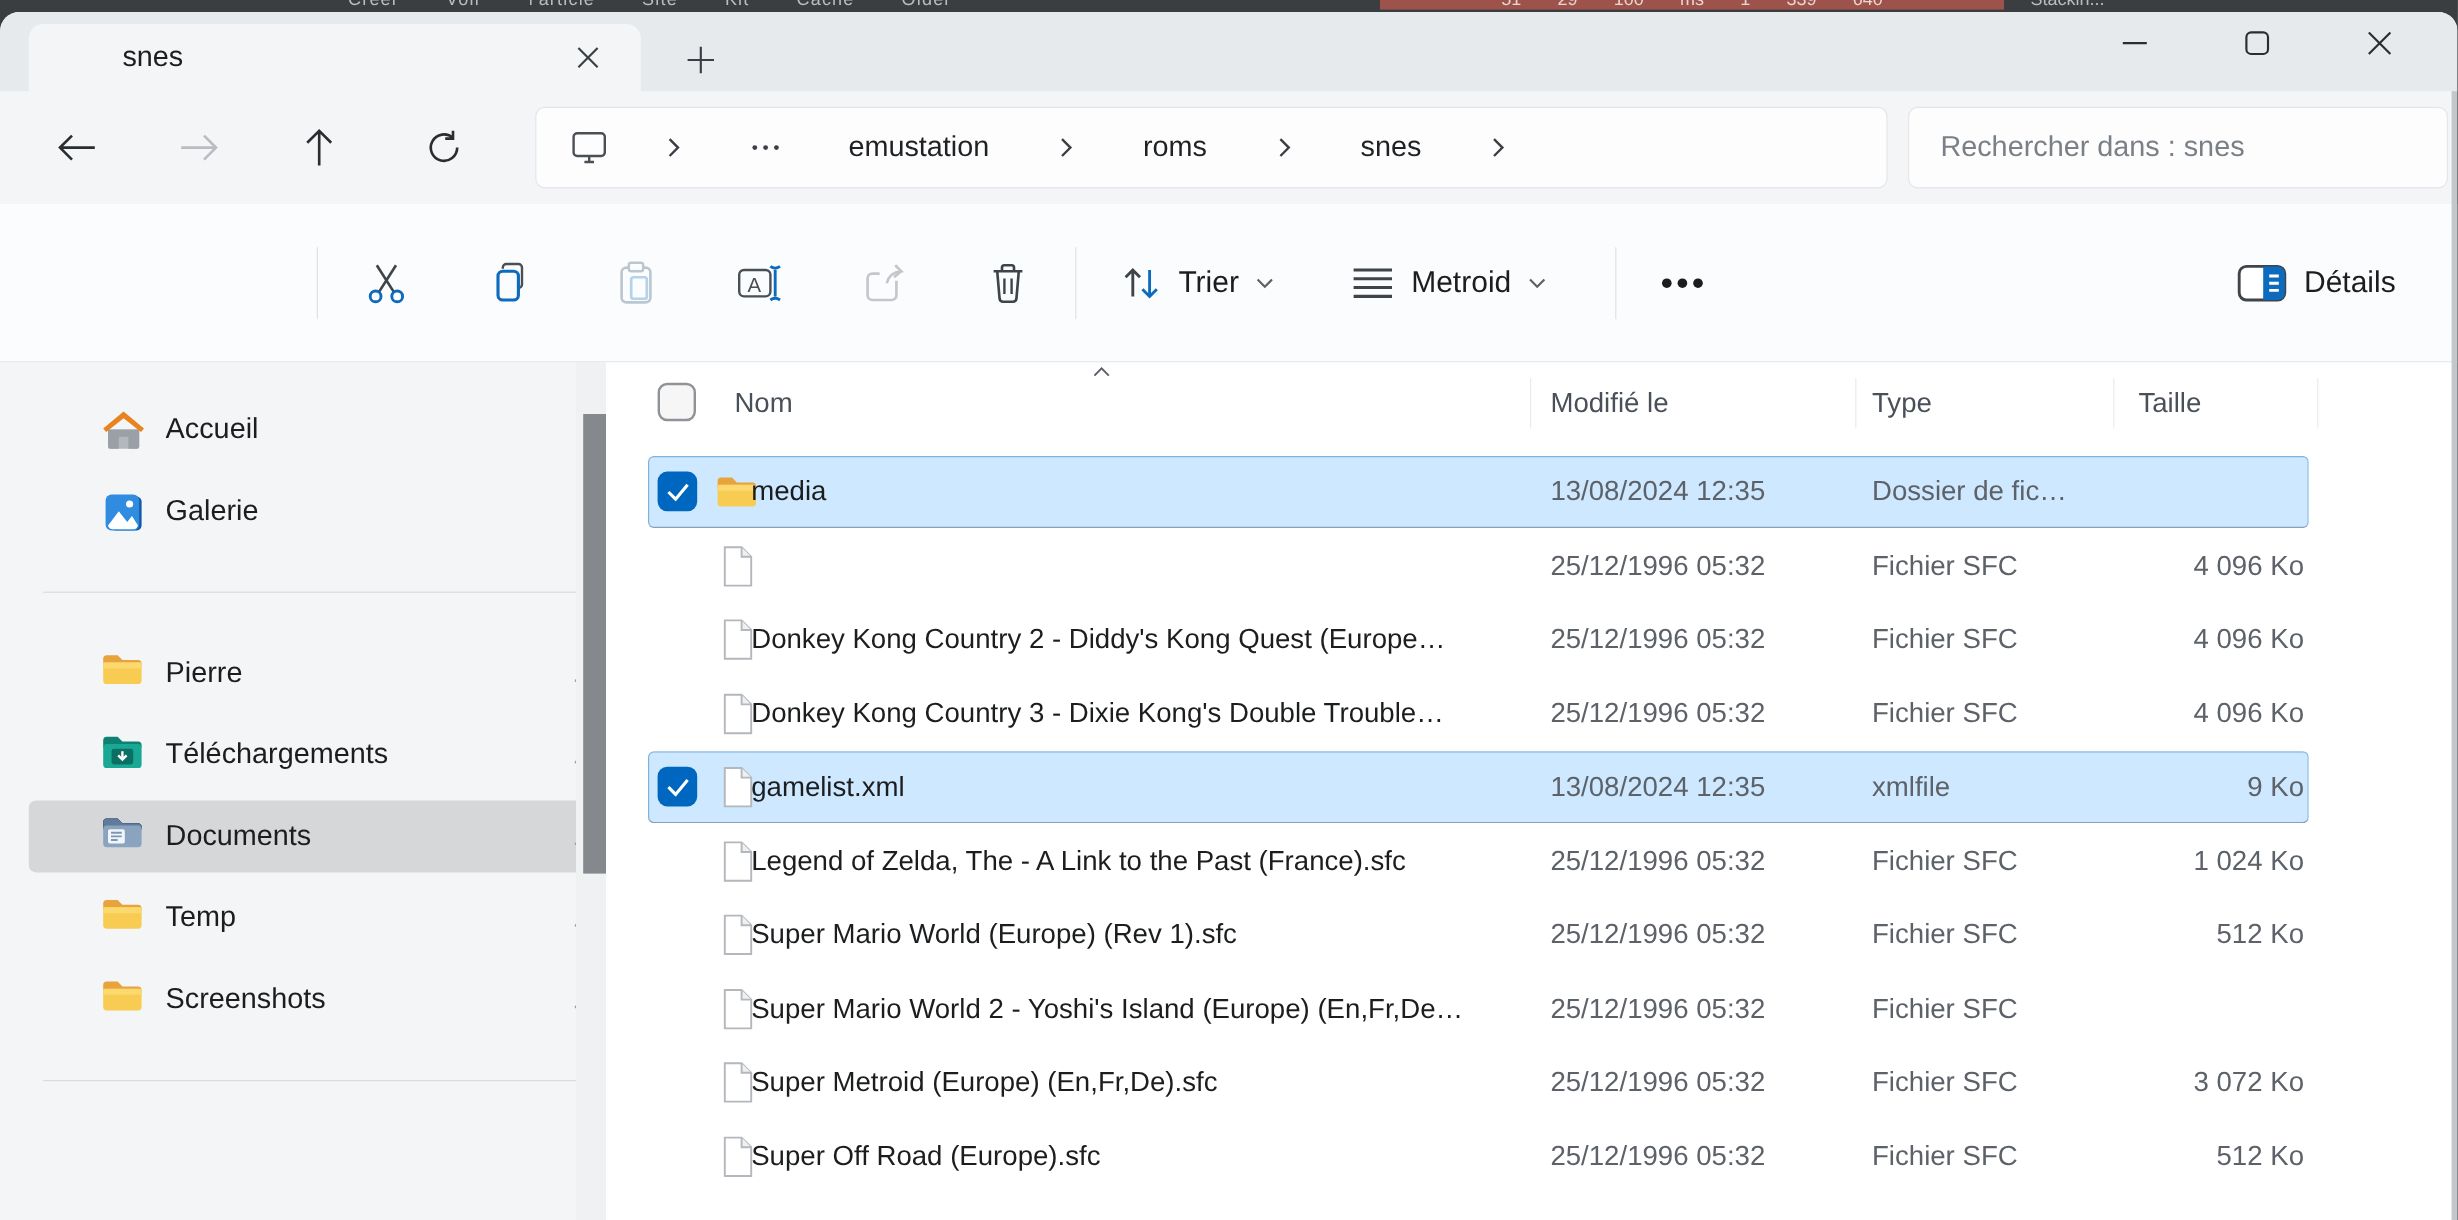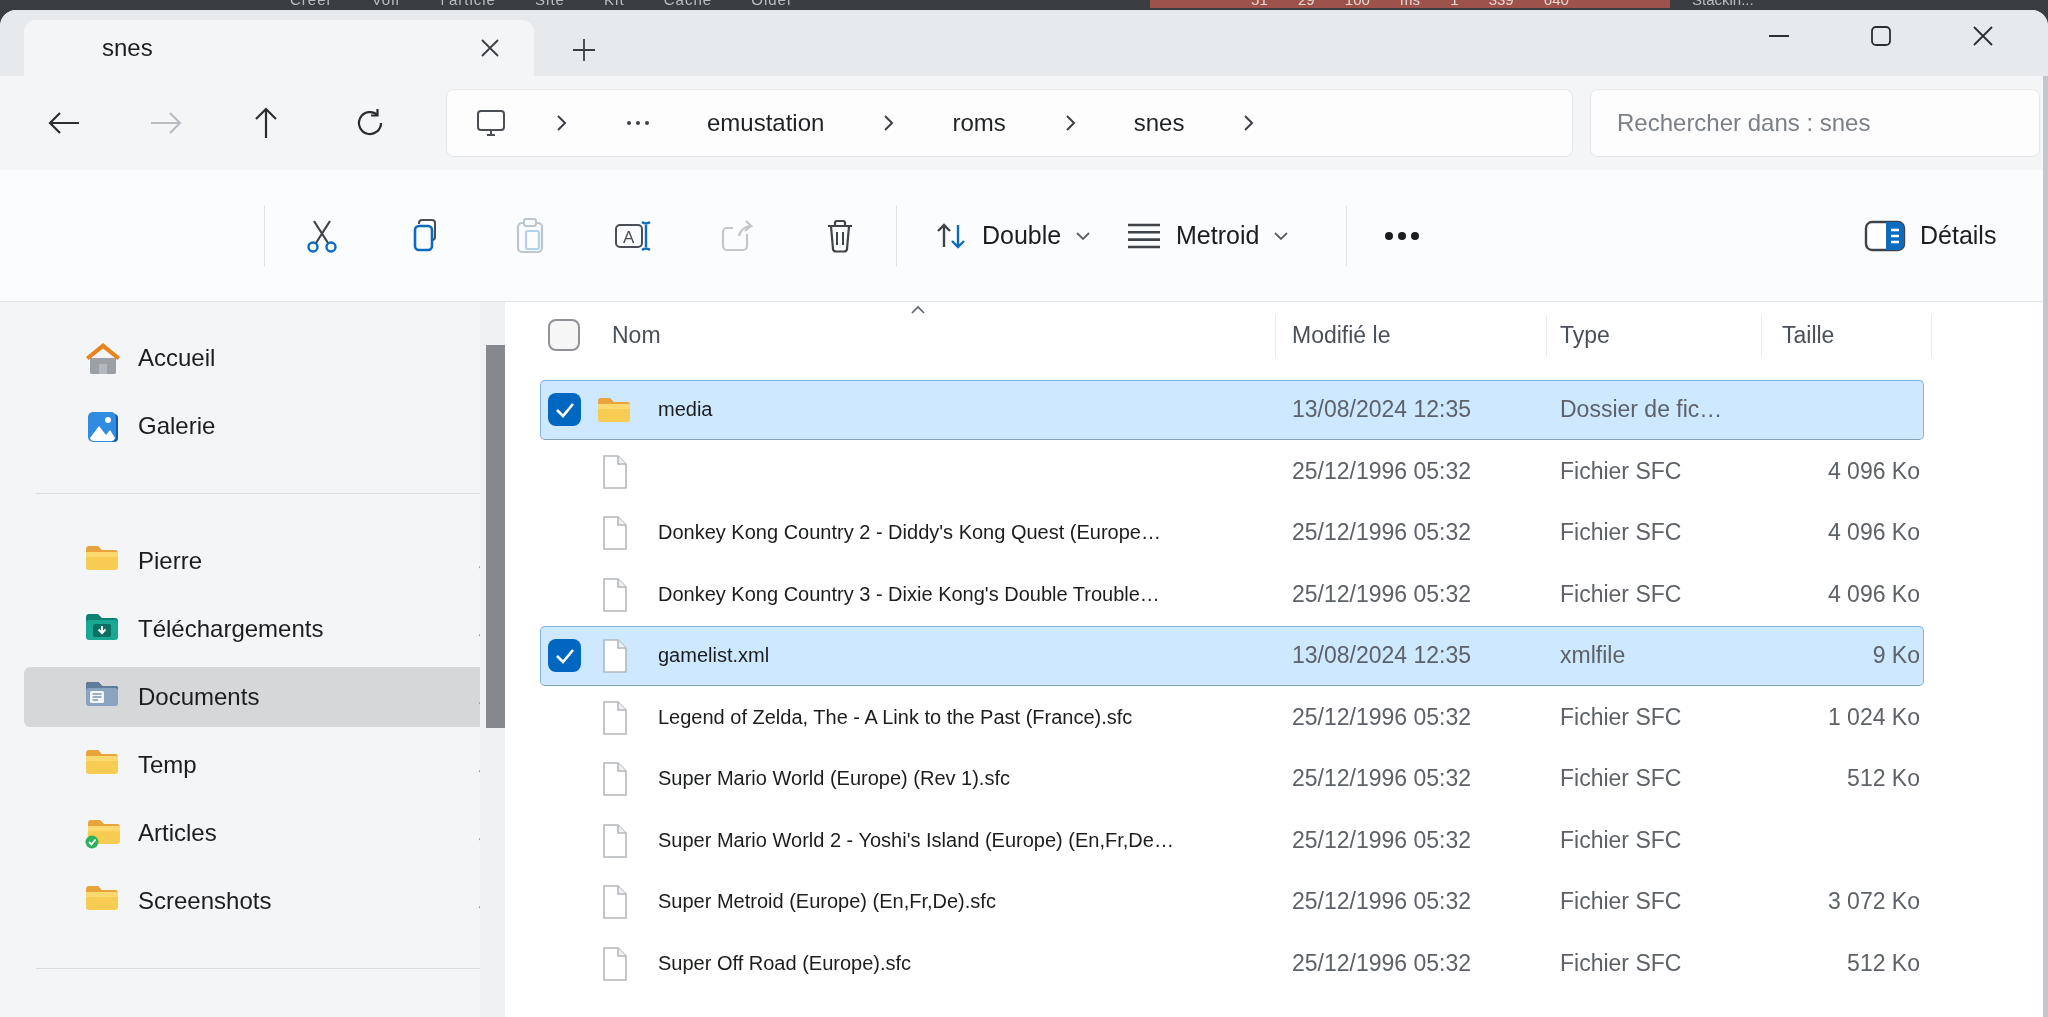--- a/index.html
+++ b/index.html
@@ -76,21 +76,21 @@
   .hsep{position:absolute;top:13px;width:1px;height:42px;background:#e9ebee;}
   #hsep1{left:770px;} #hsep2{left:1041px;} #hsep3{left:1256px;} #hsep4{left:1426px;}
 
   #rows{position:absolute;left:0;top:77px;right:0;bottom:0;}
   .frow{position:relative;height:61.5px;}
   .frow .selbg{display:none;position:absolute;left:35px;right:124px;top:1px;bottom:1px;background:#cde8ff;border:1px solid #7fb2dc;border-bottom-color:#87a0b4;border-radius:5px;box-sizing:border-box;}
   .frow.selected .selbg{display:block;}
   .rcheck{display:none;position:absolute;left:43px;top:14px;width:33px;height:33px;background:#0067c0;border-radius:8px;align-items:center;justify-content:center;}
   .frow.selected .rcheck{display:flex;}
   .ricon{position:absolute;left:90px;top:11px;width:38px;height:40px;display:flex;align-items:center;justify-content:center;}
-  .rname{position:absolute;left:153px;top:0;width:630px;height:100%;display:flex;align-items:center;font-size:20px;color:#1b1d1f;white-space:nowrap;overflow:hidden;}
+  .rname{position:absolute;left:121px;top:0;width:630px;height:100%;display:flex;align-items:center;font-size:23px;color:#1b1d1f;white-space:nowrap;overflow:hidden;}
   .rmod{position:absolute;left:787px;top:0;height:100%;display:flex;align-items:center;font-size:23px;color:#5d6269;white-space:nowrap;}
   .rtype{position:absolute;left:1055px;top:0;width:190px;height:100%;display:flex;align-items:center;font-size:23px;color:#5d6269;white-space:nowrap;overflow:hidden;}
   .rsize{position:absolute;left:1205px;top:0;width:210px;height:100%;display:flex;align-items:center;justify-content:flex-end;font-size:23px;color:#5d6269;white-space:nowrap;}
   svg{display:block;}
 </style>
 </head>
 <body>
 
 <div id="stage">
 
@@ -290,21 +290,21 @@
       <div class="tsep" id="sep2"></div>
 
       <div class="tbwrap" id="grp-sort">
         <div class="tbtn">
           <span>
             <svg width="34" height="34" viewBox="0 0 34 34">
                 <path d="M10 28 V6 M4 12 L10 6 L16 12" stroke="#3f444a" stroke-width="2.4" fill="none"></path>
                 <path d="M24 6 V28 M18 22 L24 28 L30 22" stroke="#0d6bbd" stroke-width="2.4" fill="none"></path>
               </svg>
           </span>
-          <span class="lbl">Double</span>
+          <span class="lbl">Trier</span>
           <span>
               <svg width="16" height="10" viewBox="0 0 16 10">
                 <path d="M2 2 L8 8 L14 2" stroke="#5a6066" stroke-width="1.8" fill="none"></path>
               </svg>
             </span>
         </div>
       </div>
       <div class="tbwrap" id="grp-view">
         <div class="tbtn">
           <span>
@@ -452,42 +452,20 @@
                     <rect x="10" y="3" width="8" height="3" rx="1.5"></rect>
                     <path d="M11 6 h6 l1 7 h-8 z"></path>
                     <rect x="7.5" y="13" width="13" height="3.5" rx="1.75"></rect>
                     <rect x="13" y="16.5" width="2" height="8" rx="1"></rect>
                   </g>
                 </svg>
               </span>
   </div>
             <div class="sitem">
     <span class="sicon">
-                <svg width="38" height="34" viewBox="0 0 38 34">
-                  <path d="M4 8 a3 3 0 0 1 3 -3 h9 l4 4 h13 a3 3 0 0 1 3 3 v2 H4 z" fill="#e8a33d"></path>
-                  <rect x="4" y="11" width="32" height="18" rx="3" fill="#f8cc52"></rect>
-                  <rect x="4" y="11" width="32" height="5" fill="#fbd96e"></rect>
-                  <circle cx="8" cy="27" r="6.5" fill="#2db25a"></circle>
-                  <path d="M5 27 L7.5 29.5 L11.5 24.5" stroke="#ffffff" stroke-width="1.8" fill="none"></path>
-                </svg>
-              </span>
-    <span class="slabel">Articles</span>
-    <span class="pin">
-                <svg width="28" height="28" viewBox="0 0 28 28">
-                  <g transform="rotate(40 14 14)" fill="#9aa0a7">
-                    <rect x="10" y="3" width="8" height="3" rx="1.5"></rect>
-                    <path d="M11 6 h6 l1 7 h-8 z"></path>
-                    <rect x="7.5" y="13" width="13" height="3.5" rx="1.75"></rect>
-                    <rect x="13" y="16.5" width="2" height="8" rx="1"></rect>
-                  </g>
-                </svg>
-              </span>
-  </div>
-            <div class="sitem">
-    <span class="sicon">
                 <svg width="36" height="30" viewBox="0 0 36 30">
                   <path d="M2 6 a3 3 0 0 1 3 -3 h9 l4 4 h13 a3 3 0 0 1 3 3 v2 H2 z" fill="#e8a33d"></path>
                   <rect x="2" y="9" width="32" height="18" rx="3" fill="#f8cc52"></rect>
                   <rect x="2" y="9" width="32" height="5" fill="#fbd96e"></rect>
                 </svg>
               </span>
     <span class="slabel">Screenshots</span>
     <span class="pin">
                 <svg width="28" height="28" viewBox="0 0 28 28">
                   <g transform="rotate(40 14 14)" fill="#9aa0a7">

